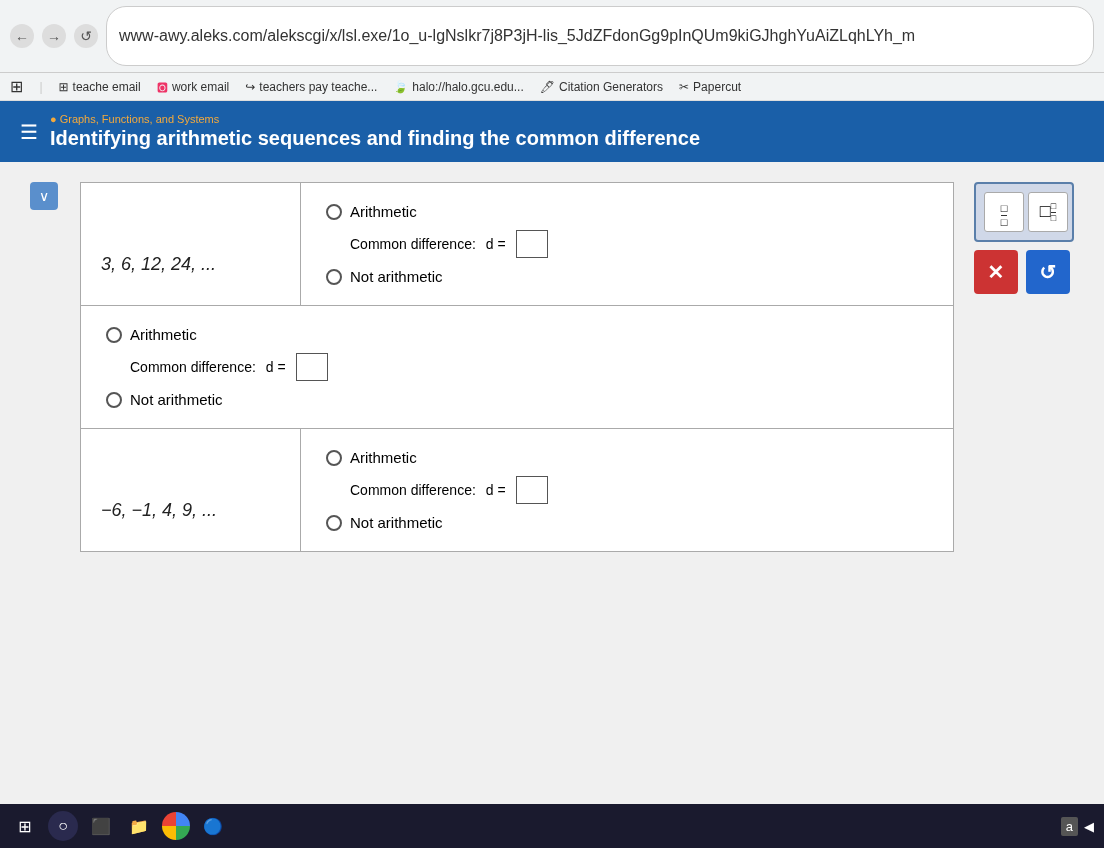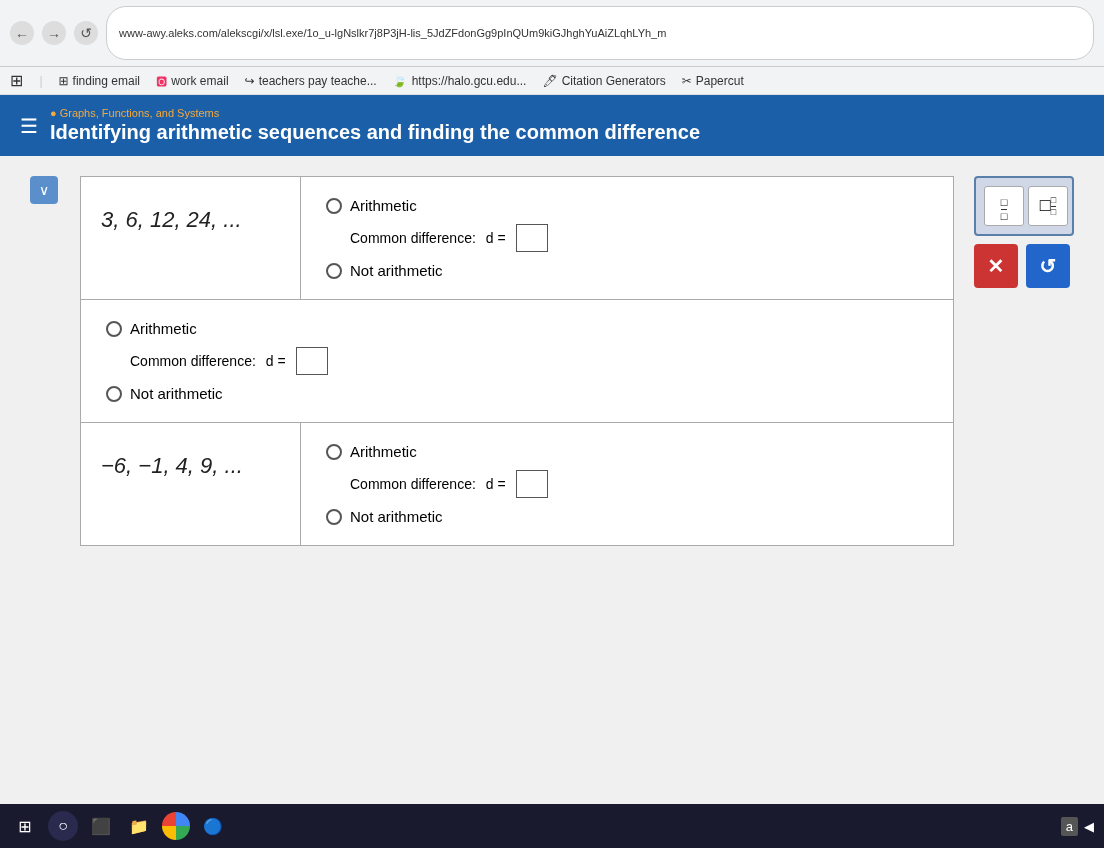--- a/index.html
+++ b/index.html
@@ -31,21 +31,21 @@
       display: flex; align-items: center; justify-content: center;
       font-size: 14px;
       color: #555;
     }
     .browser-url-bar {
       flex: 1;
       background: white;
       border: 1px solid #ccc;
       border-radius: 20px;
       padding: 20px 12px;
-      font-size: 11px;
+      font-size: 16px;
       color: #333;
       overflow: hidden;
       white-space: nowrap;
       text-overflow: ellipsis;
     }
 
     
     .bookmarks-bar {
       background: #f1f3f4;
       padding: 4px 10px;
@@ -130,23 +130,23 @@
     }
     .problem-row:last-child {
       border-bottom: none;
     }
 
     .sequence-cell {
       width: 220px;
       min-width: 220px;
       padding: 30px 20px;
       display: flex;
-      align-items: flex-start;
+      align-items: flex-end;
       border-right: 1px solid #aaa;
-      font-size: 22px;
+      font-size: 18px;
       font-style: italic;
       color: #222;
     }
 
     .options-cell {
       flex: 1;
       padding: 20px 25px;
       display: flex;
       flex-direction: column;
       gap: 10px;
@@ -317,33 +317,33 @@
   <button class="browser-nav-btn">→</button>
   <button class="browser-nav-btn">↺</button>
   <div class="browser-url-bar">www-awy.aleks.com/alekscgi/x/lsl.exe/1o_u-lgNslkr7j8P3jH-lis_5JdZFdonGg9pInQUm9kiGJhghYuAiZLqhLYh_m</div>
 </div>
 
 <div class="bookmarks-bar">
   <span style="font-size:16px;">⊞</span>
   <span style="color:#ccc;">|</span>
   <span class="bookmark-item">
     <span>⊞</span>
-    <span>finding email</span>
+    <span>teache email</span>
   </span>
   <span class="bookmark-item">
     <span style="color:#e36;">🅾</span>
     <span>work email</span>
   </span>
   <span class="bookmark-item">
     <span>↪</span>
     <span>teachers pay teache...</span>
   </span>
   <span class="bookmark-item">
     <span>🍃</span>
-    <span>https://halo.gcu.edu...</span>
+    <span>halo://halo.gcu.edu...</span>
   </span>
   <span class="bookmark-item">
     <span>🖊</span>
     <span>Citation Generators</span>
   </span>
   <span class="bookmark-item">
     <span>✂</span>
     <span>Papercut</span>
   </span>
 </div>

